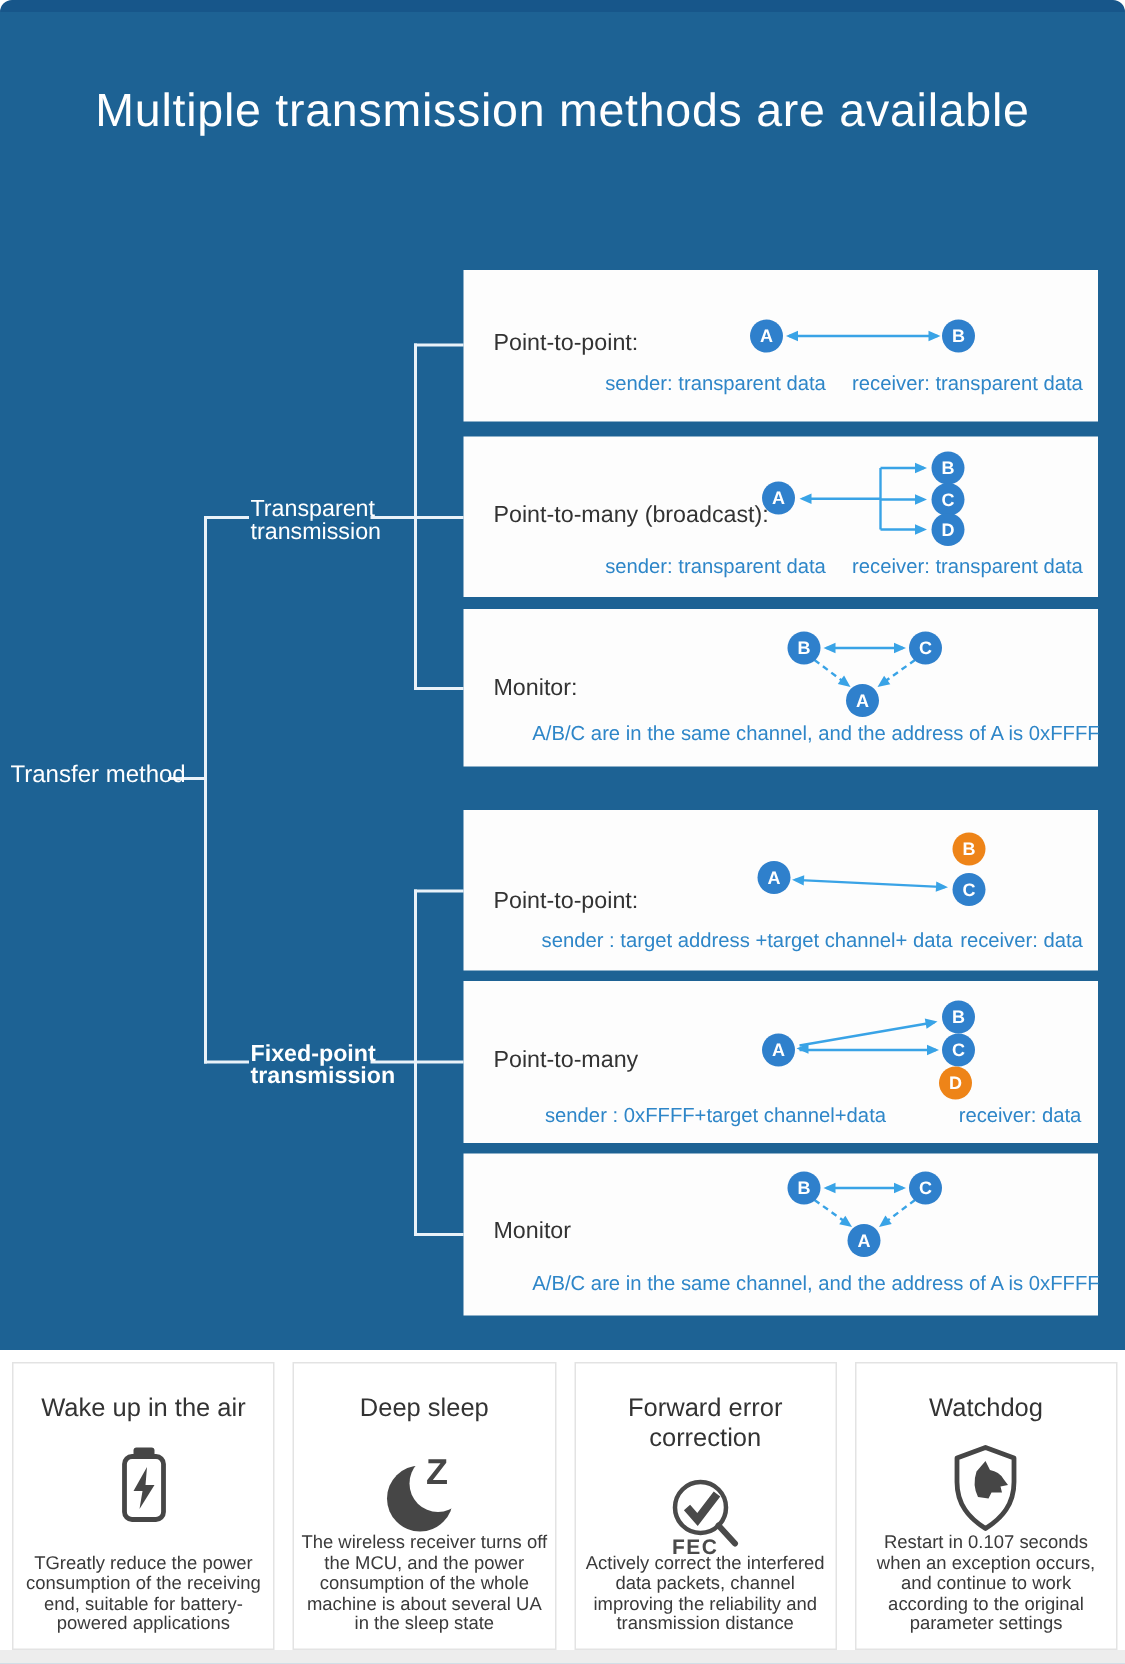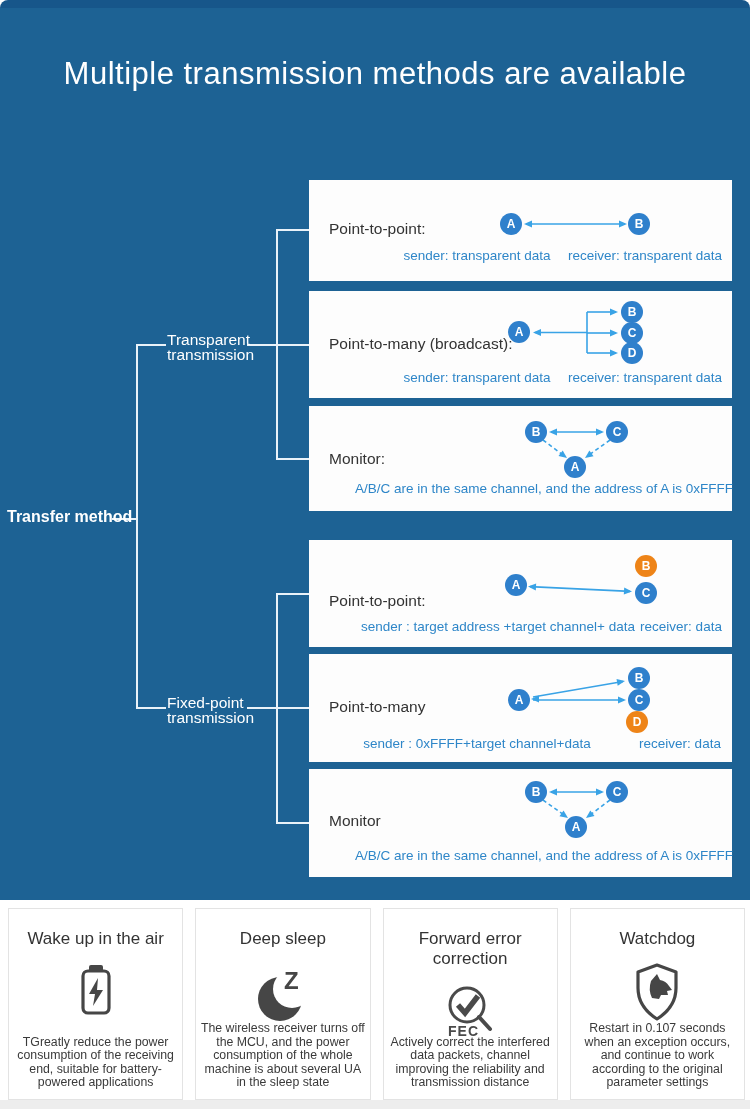--- a/index.html
+++ b/index.html
@@ -10,23 +10,23 @@
              background:#17568a; border-radius:8px 8px 0 0; z-index:3; }
   .blue-bg { position:absolute; left:0; top:8px; width:750px; height:892px; background:#1d6294; }
 
   .main-title { position:absolute; left:0; top:56px; width:750px; text-align:center;
                 color:#fff; font-size:31px; font-weight:400; letter-spacing:0.5px; }
   .sub-title  { position:absolute; left:0; top:114px; width:750px; text-align:center;
                 color:#fff; font-size:17.5px; font-weight:400; }
 
   
   .tree-label { position:absolute; color:#fff; font-size:15.5px; line-height:15px; z-index:2; }
-  .root-label { left:7px; top:509px; font-weight:bold; font-size:16px; }
+  .root-label { left:7px; top:509px; font-weight:normal; font-size:16px; }
   .branch1-label { left:167px; top:332px; }
-  .branch2-label { left:167px; top:695px; }
+  .branch2-label { left:167px; top:695px;font-weight:bold; }
   .line { position:absolute; background:#e9f2f9; z-index:1; }
 
   
   .dbox { position:absolute; left:309px; width:423px; background:#fdfdfd; z-index:2; }
   .dbox .box-label { position:absolute; left:20px; color:#333; font-size:15.5px; white-space:nowrap; }
   .dbox svg.arrows { position:absolute; left:0; top:0; }
   .node { position:absolute; width:22px; height:22px; border-radius:50%; background:#2f80cc;
           color:#fff; font-size:12px; font-weight:bold; text-align:center; line-height:22px; z-index:2; }
   .node.orange { background:#ee8418; }
   .cap { position:absolute; transform:translateX(-50%); white-space:nowrap;

